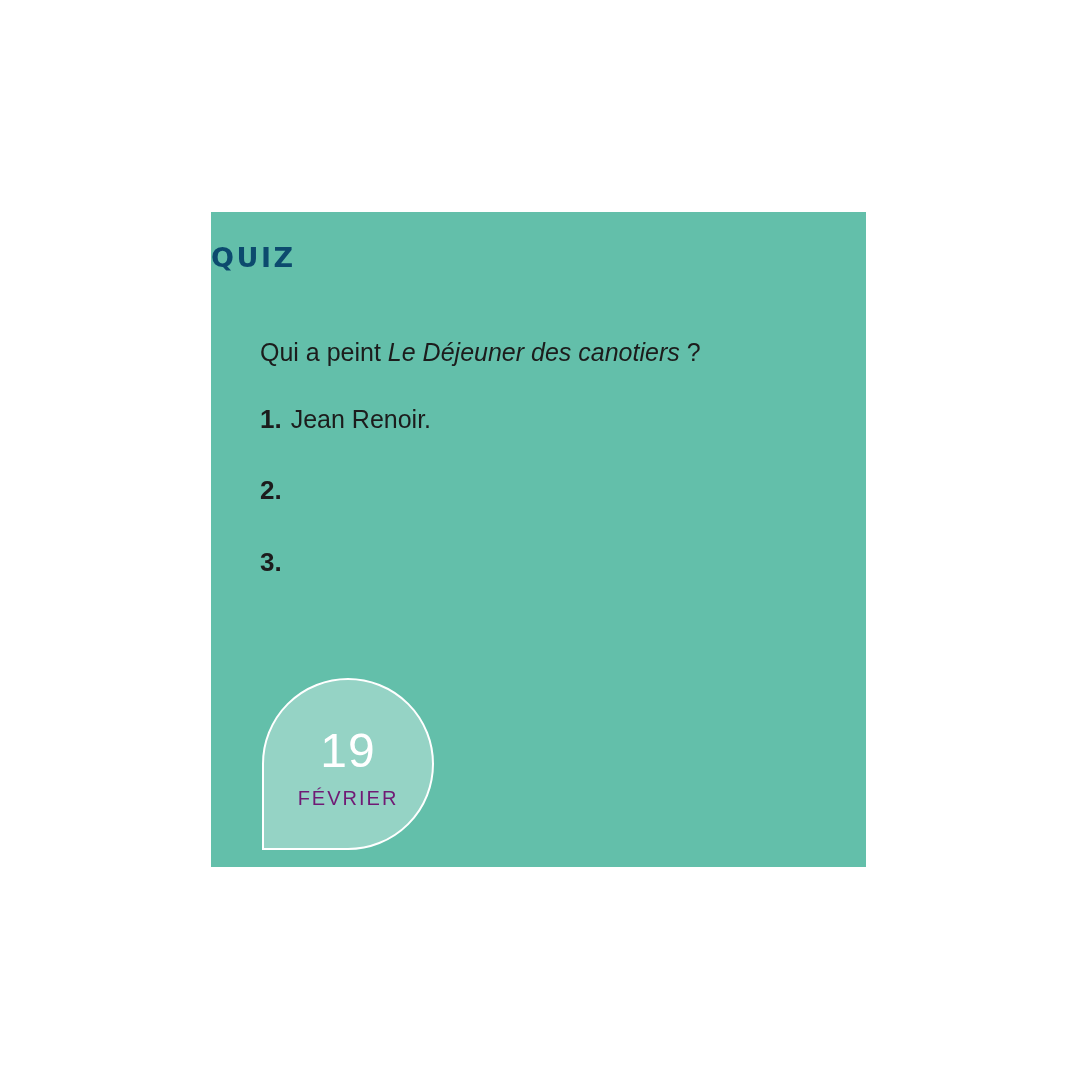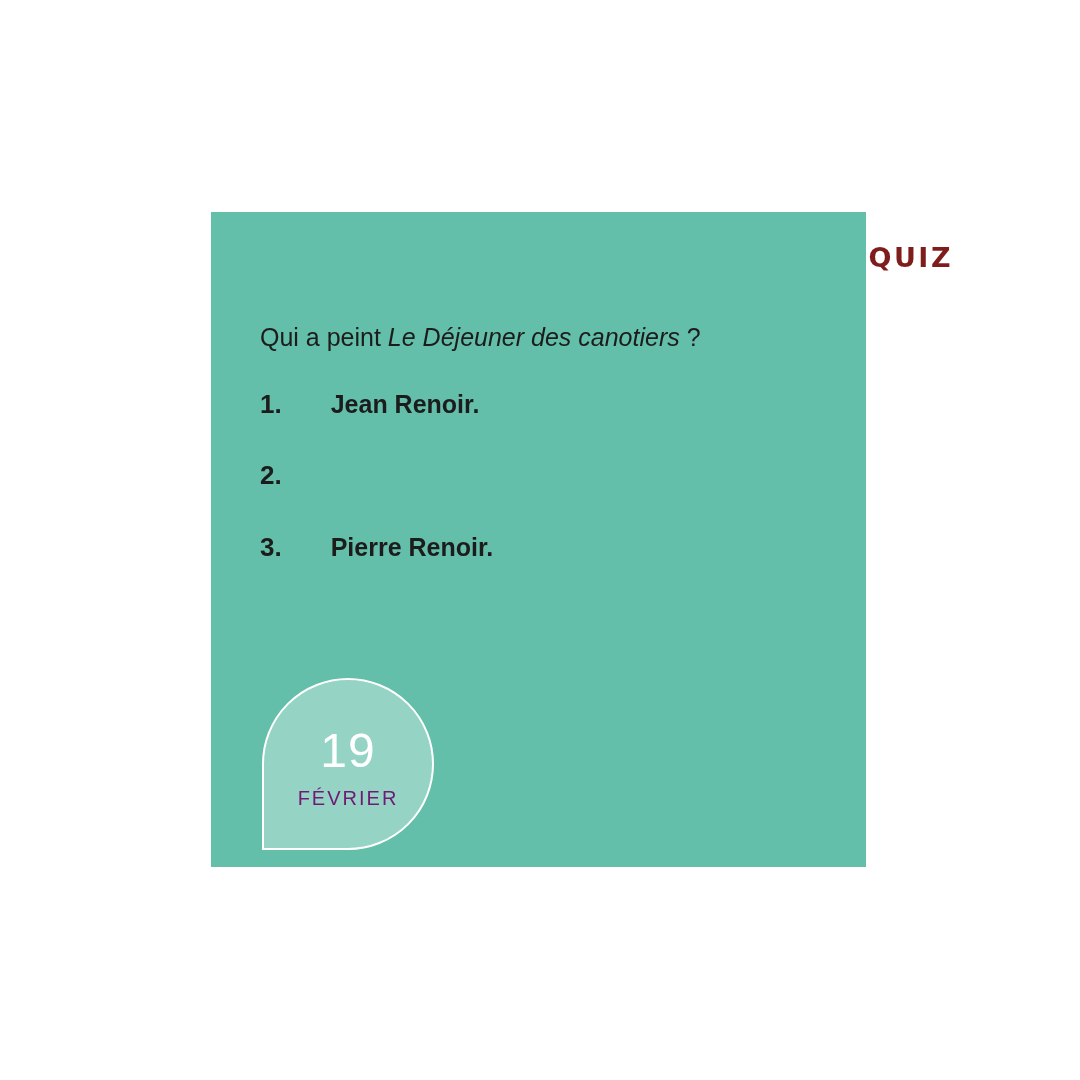--- a/index.html
+++ b/index.html
@@ -31,32 +31,32 @@
     width: 655px;
     height: 655px;
     background: #63bfaa;
   }
 
   #quiz-title {
     position: absolute;
     left: 0;
     top: 30px;
     width: 742px;
-    text-align: right;
+    text-align: left;
     font-family: "DejaVu Sans", sans-serif;
     font-weight: 700;
     font-size: 27px;
     letter-spacing: 2.5px;
-    color: #7f1d1d;
+    color: #0c4a6e;
   }
 
   #question-block {
     position: absolute;
     left: 49px;
-    top: 109px;
+    top: 124px;
     width: 570px;
   }
 
   .question-line {
     font-family: "Liberation Sans", sans-serif;
     font-size: 25px;
     color: #1c1c1c;
     line-height: 1.3;
     margin: 0 0 34px 0;
   }
@@ -75,22 +75,21 @@
     align-items: baseline;
   }
 
   .answer .num {
     font-weight: 700;
     margin-right: 9px;
     font-size: 26px;
   }
 
   .answer .txt {
-    font-weight: 700;
-    margin-left: 40px;
+    font-weight: 400;
   }
 
   
   #date-badge {
     position: absolute;
     left: 51px;
     top: 466px;
     width: 172px;
     height: 172px;
     background: rgba(255, 255, 255, 0.32);
@@ -142,21 +141,20 @@
         <span class="num">1.</span>
         <span class="txt">Jean Renoir.</span>
       </div>
 
       <div class="answer">
         <span class="num">2.</span>
       </div>
 
       <div class="answer">
         <span class="num">3.</span>
-        <span class="txt">Pierre Renoir.</span>
       </div>
 
     </div>
 
     <div id="date-badge">
       <div id="date-day">19</div>
       <div id="date-month">FÉVRIER</div>
     </div>
 
   </div>

